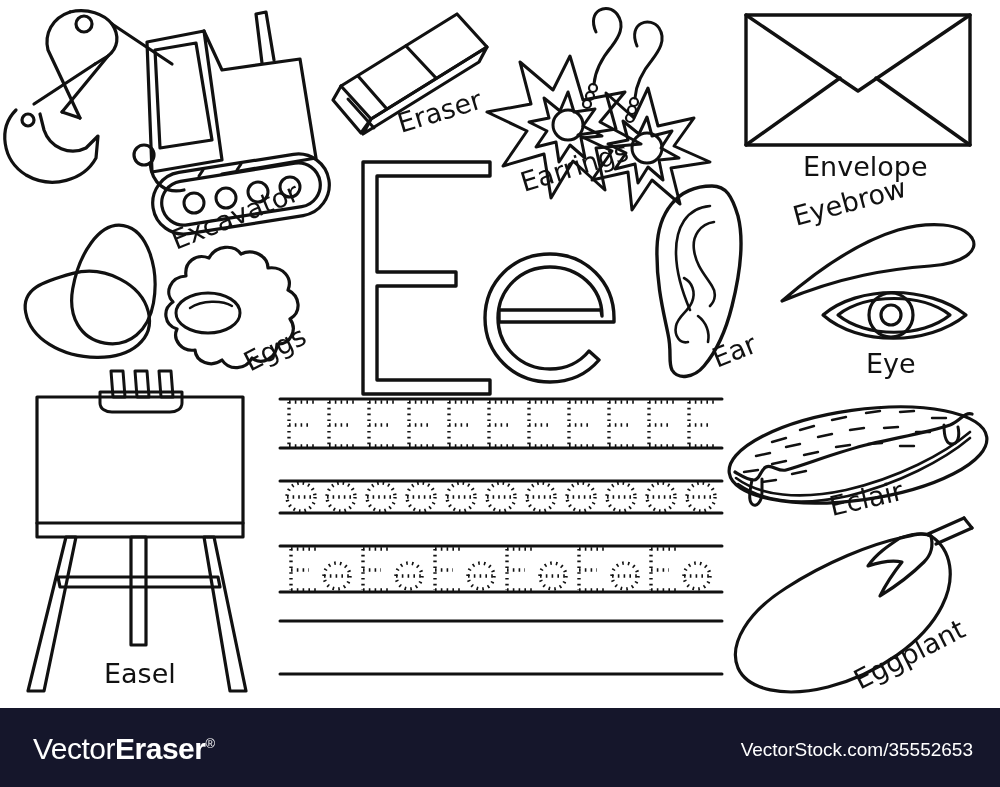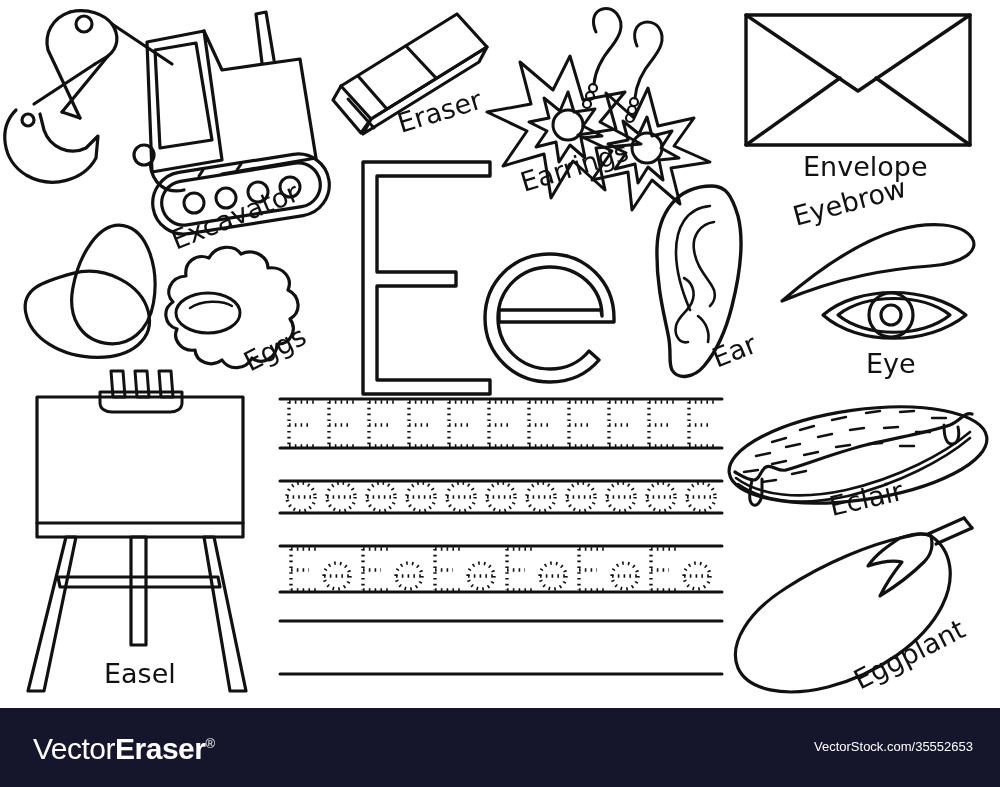--- a/index.html
+++ b/index.html
@@ -10,21 +10,21 @@
   .ink{fill:none;stroke:#111111;stroke-linecap:round;stroke-linejoin:round;}
   .lbl{font-family:"DejaVu Sans",sans-serif;font-weight:400;fill:#111111;}
   
   #footer{position:absolute;left:0;top:708px;width:1000px;height:79px;background:#15162b;}
   #logo{position:absolute;left:33px;top:24px;color:#ffffff;font-family:"Liberation Sans",sans-serif;
         font-size:30px;letter-spacing:-0.5px;white-space:nowrap;}
   #logo .thin{font-weight:300;}
   #logo .bold{font-weight:700;}
   #logo .reg{font-size:13px;vertical-align:super;}
   #credit{position:absolute;right:27px;top:31px;color:#ffffff;
-          font-family:"Liberation Sans",sans-serif;font-size:13px;white-space:nowrap;}
+          font-family:"Liberation Sans",sans-serif;font-size:19px;white-space:nowrap;}
 </style>
 </head>
 <body>
 
 <div id="page">
 
   <div id="worksheet">
     <svg class="layer" viewBox="0 0 1000 708">
 
       <g>

